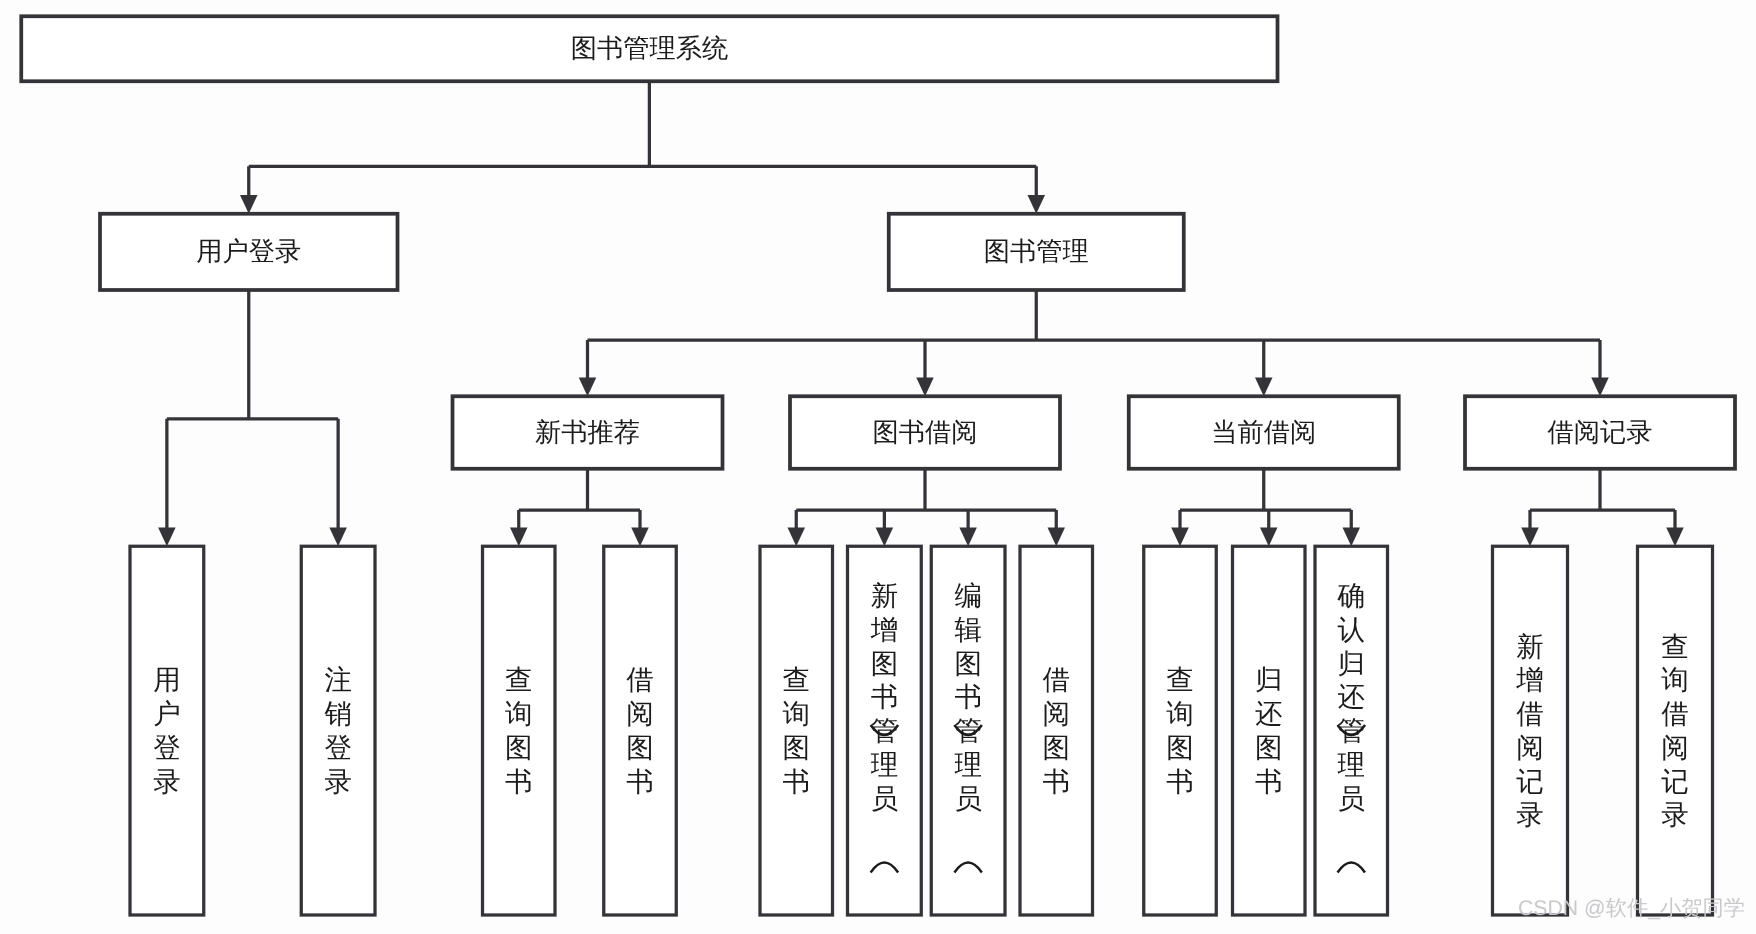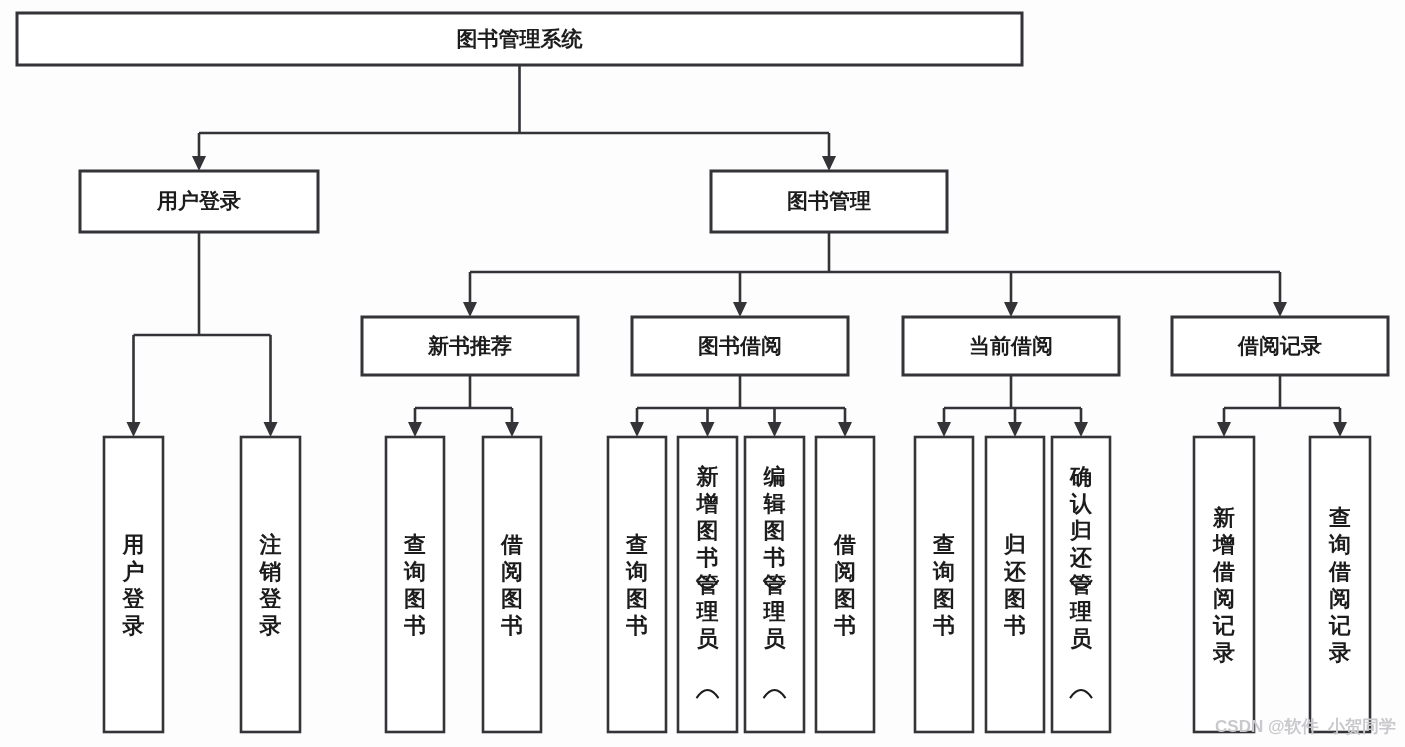--- a/index.html
+++ b/index.html
@@ -13,21 +13,20 @@
     font-family: "Liberation Sans", "DejaVu Sans", sans-serif;
     overflow: hidden;
     position: relative;
   }
   #diagram-root {
     position: absolute;
     left: 0;
     top: 0;
     width: 1405px;
     height: 747px;
-    font-weight: bold;
   }
   svg#flow {
     display: block;
     width: 1405px;
     height: 747px;
     background: #fdfdfd;
   }
   .node-rect {
     fill: #ffffff;
     stroke: #333338;

